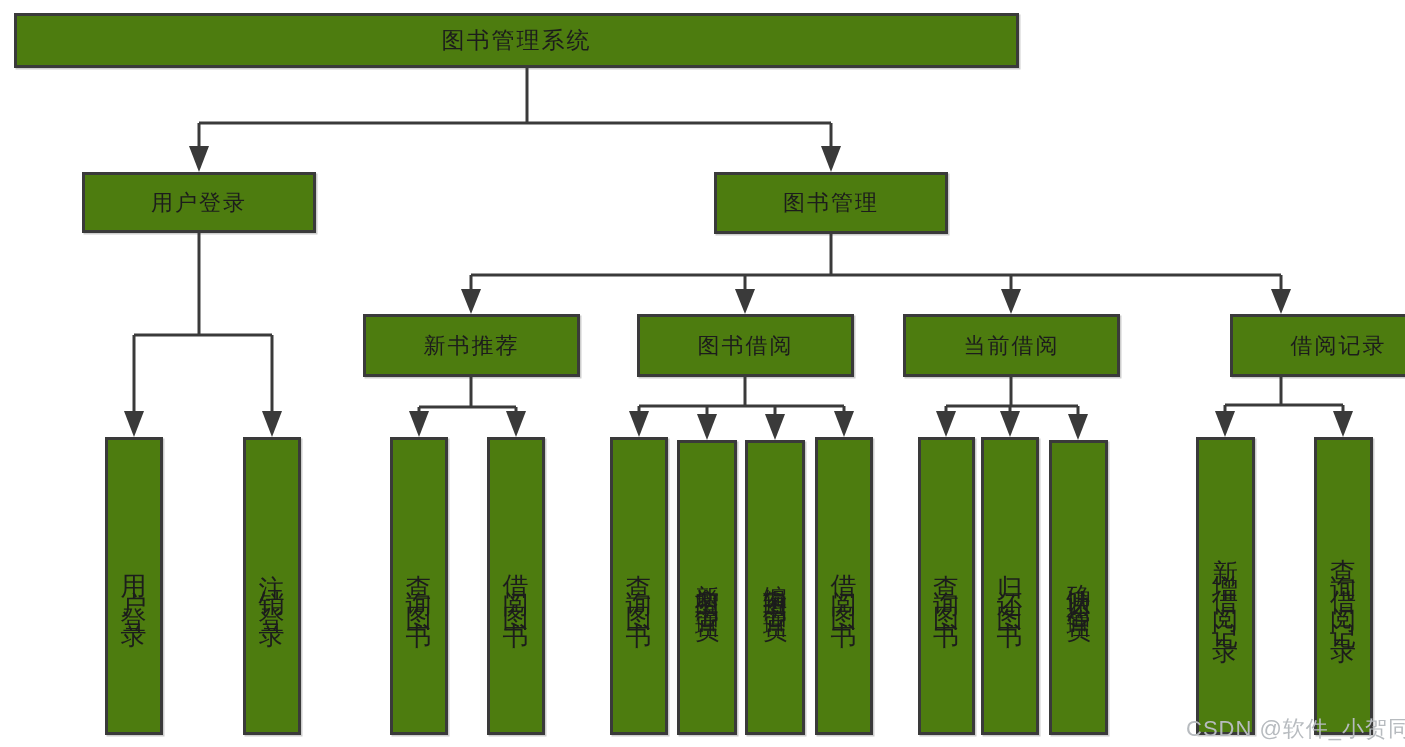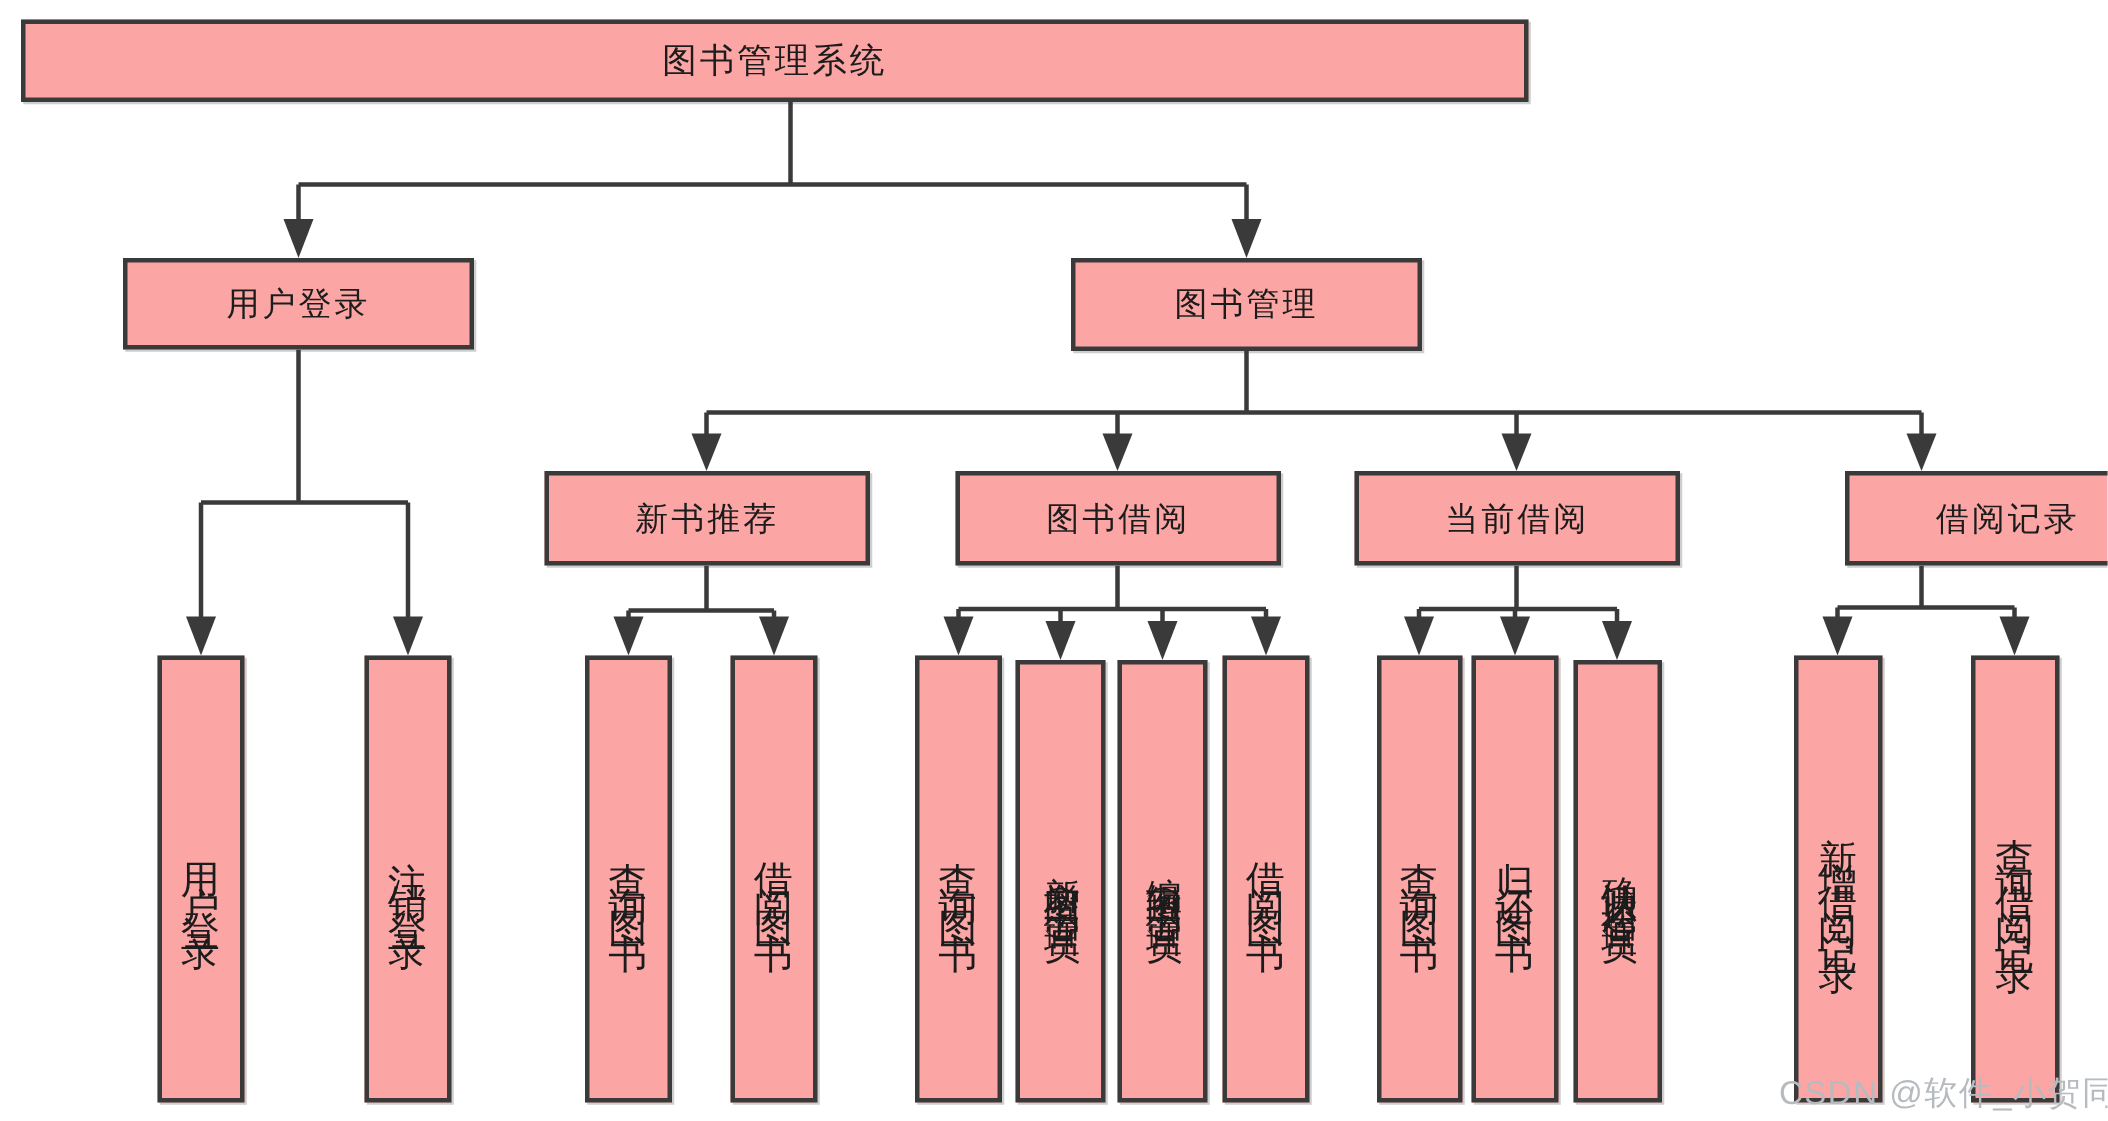--- a/index.html
+++ b/index.html
@@ -16,21 +16,21 @@
   }
   .connectors {
     position: absolute;
     left: 0; top: 0;
     width: 1405px; height: 747px;
   }
   .box {
     position: absolute;
     box-sizing: border-box;
     border: 3px solid #3a3a3a;
-    background: #fca5a5;
+    background: #4d7c0f;
     display: flex;
     align-items: center;
     justify-content: center;
     color: #1c1c1c;
     box-shadow: 1.5px 1.5px 0 rgba(60,60,60,0.25);
   }
   .hlabel {
     font-size: 22px;
     letter-spacing: 2px;
     white-space: nowrap;

